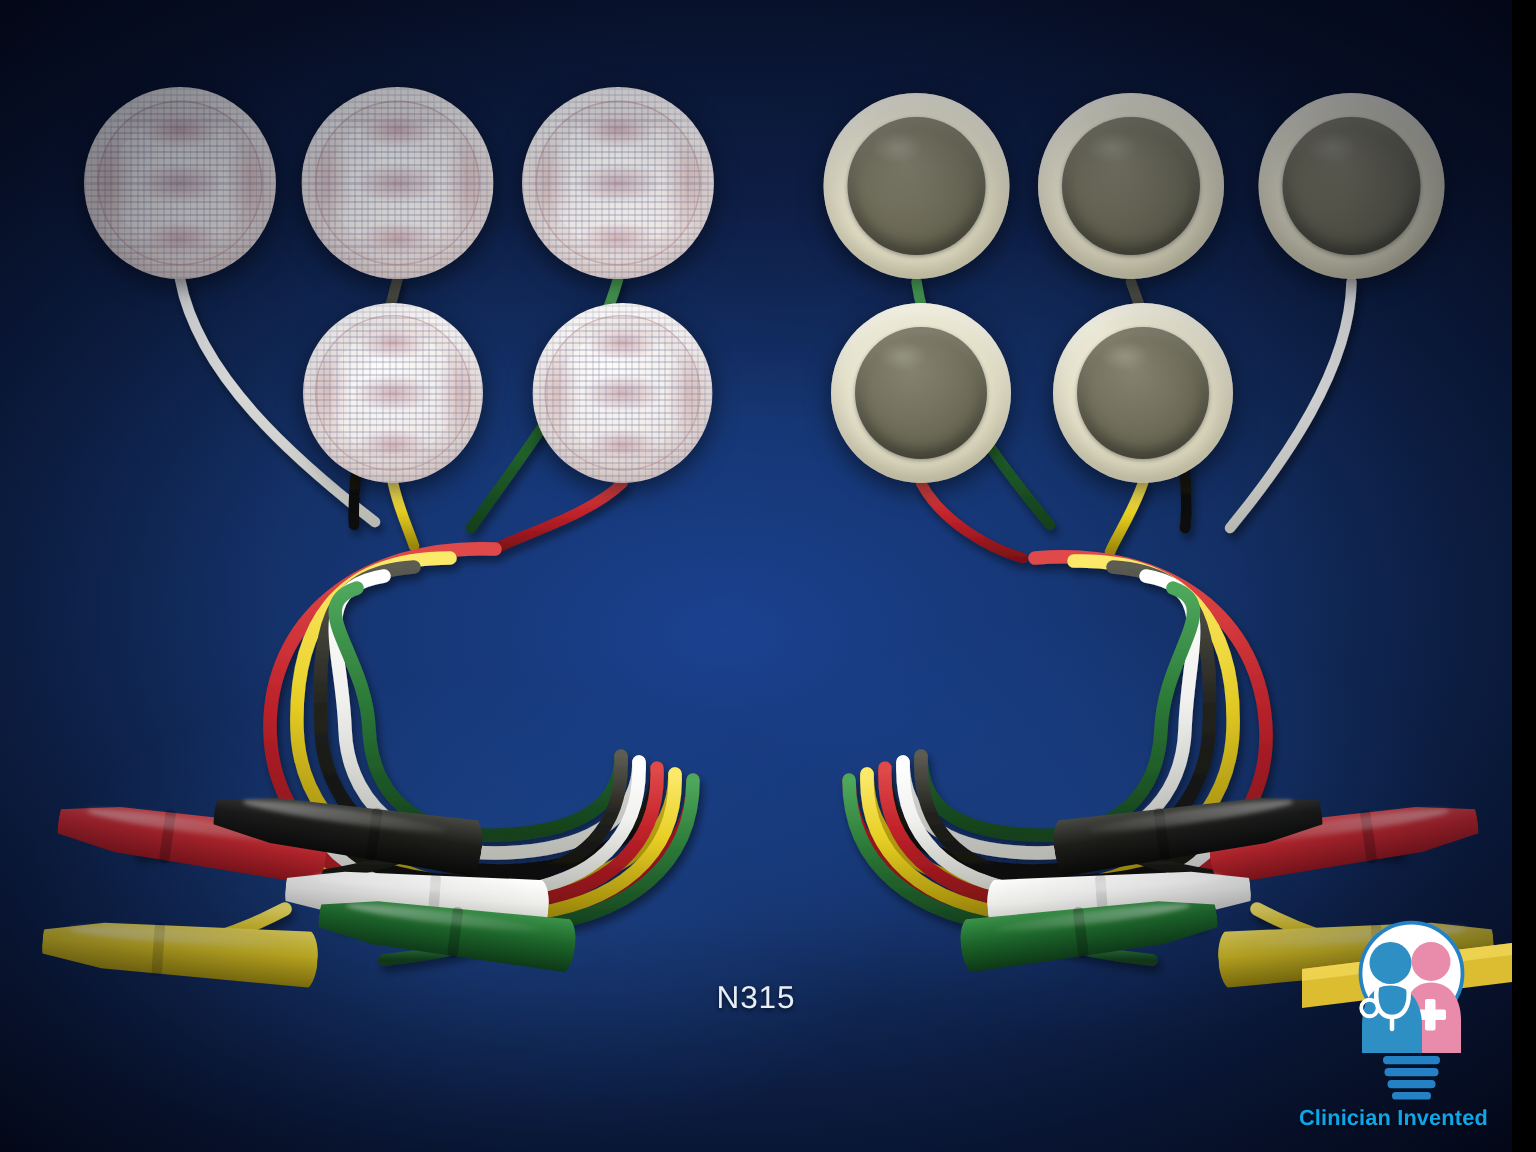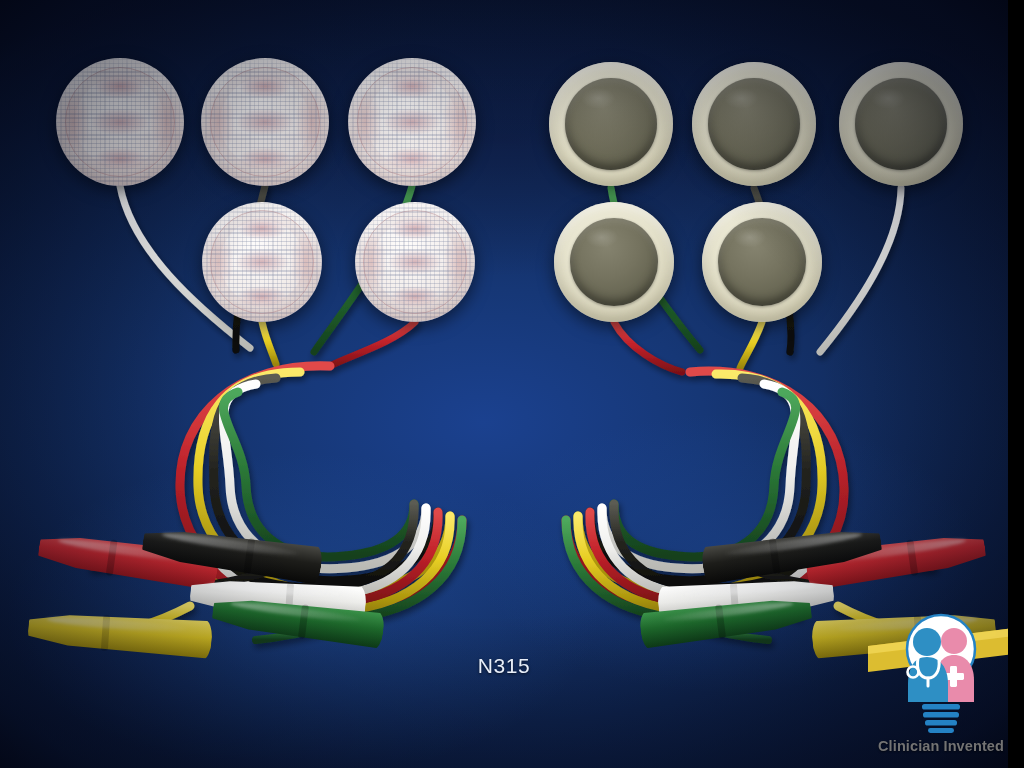--- a/index.html
+++ b/index.html
@@ -149,22 +149,22 @@
     left: 866px;
     top: 602px;
     width: 150px;
     height: 158px;
   }
   #brand-logo .logo-text {
     position: absolute;
     left: 0;
     right: 0;
     bottom: 6px;
-    text-align: center;
-    color: #737373;
+    text-align: left;
+    color: #0ea5e9;
     font-size: 14.5px;
     font-weight: bold;
     letter-spacing: 0.1px;
     font-family: "Liberation Sans", sans-serif;
     text-shadow: 0 1px 2px rgba(0,0,0,0.55);
     white-space: nowrap;
   }
 </style>
 </head>
 <body>

